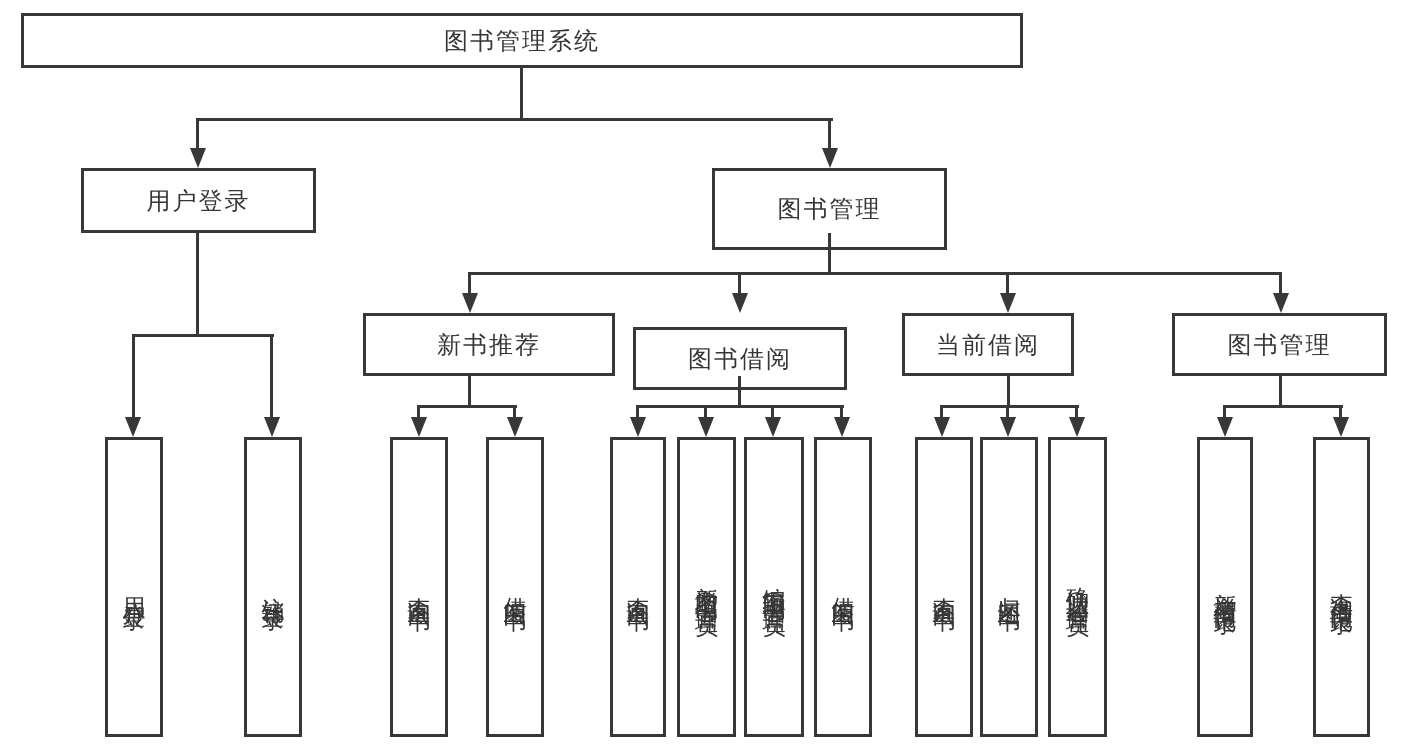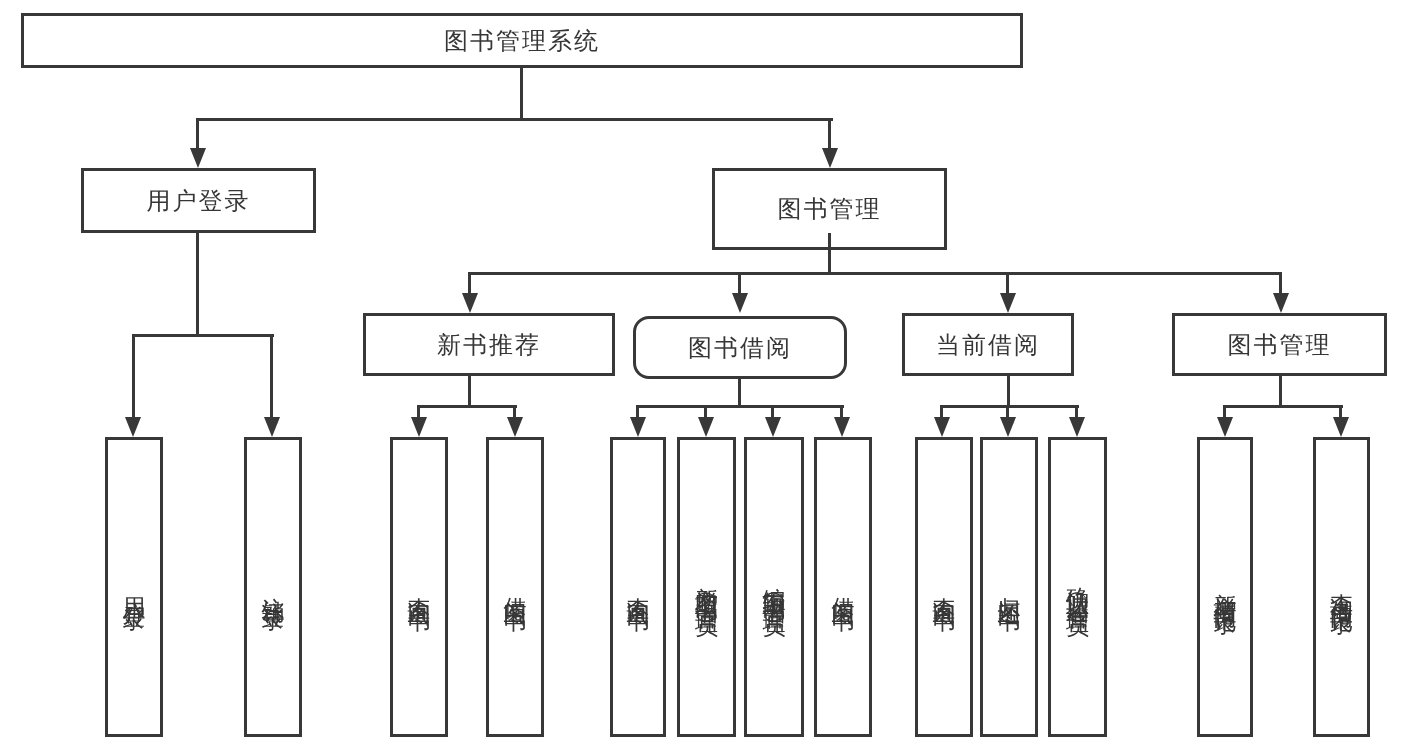--- a/index.html
+++ b/index.html
@@ -70,21 +70,21 @@
   <div class="v-line" style="left:738px;top:272px;height:24px;"></div>
   <div class="arrow" style="left:732px;top:293px;"></div>
   <div class="v-line" style="left:1006px;top:272px;height:24px;"></div>
   <div class="arrow" style="left:1000px;top:293px;"></div>
   <div class="v-line" style="left:1279px;top:272px;height:24px;"></div>
   <div class="arrow" style="left:1273px;top:293px;"></div>
 
   <div class="node" style="left:363px;top:313px;width:252px;height:63px;">
     <span>新书推荐</span>
   </div>
-  <div class="node" style="left:633px;top:316px;width:214px;height:63px;border-radius:16px;">
+  <div class="node" style="left:633px;top:327px;width:214px;height:63px;">
     <span>图书借阅</span>
   </div>
   <div class="node" style="left:902px;top:313px;width:172px;height:63px;">
     <span>当前借阅</span>
   </div>
   <div class="node" style="left:1172px;top:313px;width:215px;height:63px;">
     <span>图书管理</span>
   </div>
 
   <div class="v-line" style="left:468px;top:376px;height:32px;"></div>

